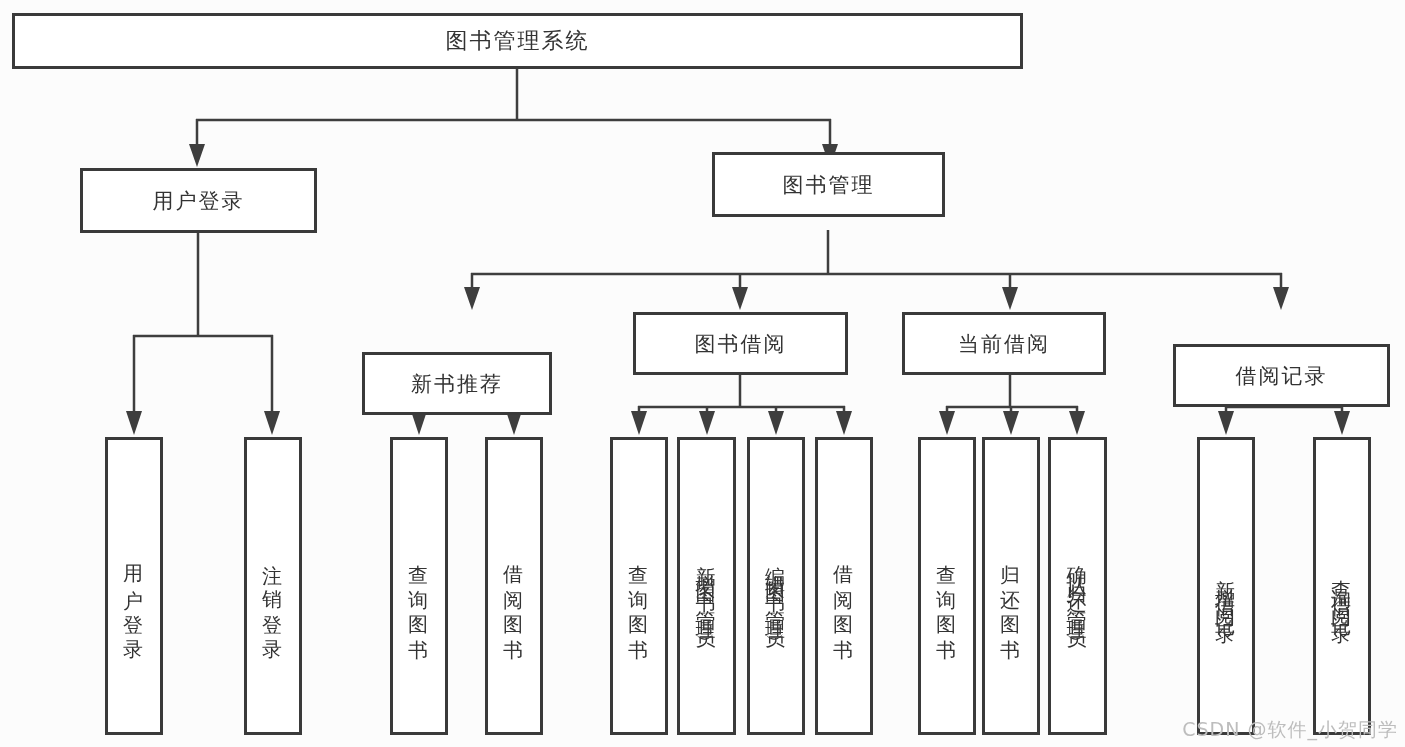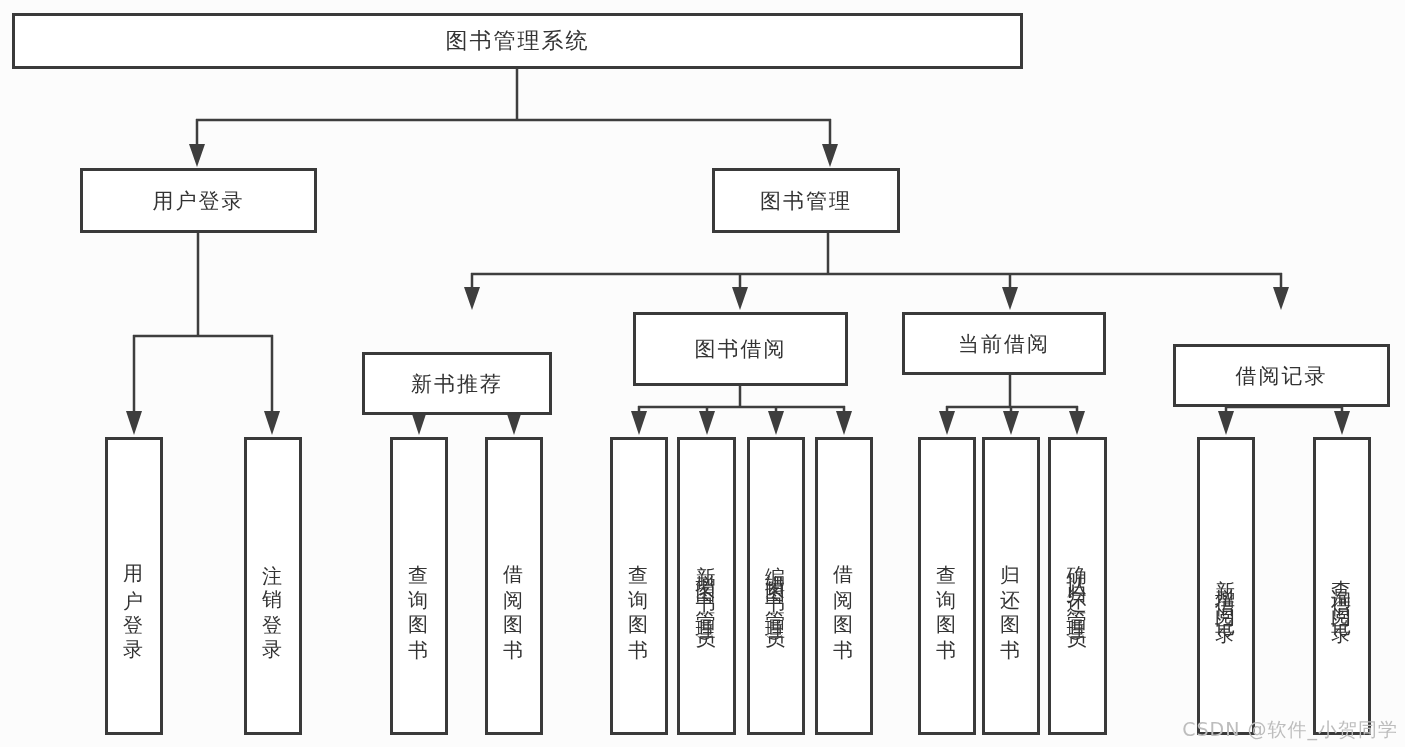--- a/index.html
+++ b/index.html
@@ -99,24 +99,24 @@
     <path d="M1225,407 H1343"></path>
     <path d="M1226,406 V413"></path>
       <polygon points="1218,411 1234,411 1226,435"></polygon>
     <path d="M1342,406 V413"></path>
       <polygon points="1334,411 1350,411 1342,435"></polygon>
   </svg>
 
   <div class="node h root" style="left:12px;top:13px;width:1011px;height:56px;">图书管理系统</div>
 
   <div class="node h" style="left:80px;top:168px;width:237px;height:65px;">用户登录</div>
-  <div class="node h" style="left:712px;top:168px;width:188px;height:65px;">图书管理</div>
+  <div class="node h" style="left:712px;top:152px;width:233px;height:65px;">图书管理</div>
 
   <div class="node h" style="left:362px;top:312px;width:190px;height:63px;margin-top:40px;">新书推荐</div>
-  <div class="node h" style="left:633px;top:312px;width:215px;height:74px;">图书借阅</div>
+  <div class="node h" style="left:633px;top:312px;width:215px;height:63px;">图书借阅</div>
   <div class="node h" style="left:902px;top:312px;width:204px;height:63px;">当前借阅</div>
   <div class="node h" style="left:1173px;top:312px;width:217px;height:63px;margin-top:32px;">借阅记录</div>
 
   <div class="node v" style="left: 105px; top: 437px; width: 58px; height: 298px; letter-spacing: 25px; padding-top: 25px;">用户登录</div>
   <div class="node v" style="left: 244px; top: 437px; width: 58px; height: 298px; letter-spacing: 25px; padding-top: 25px;">注销登录</div>
 
   <div class="node v" style="left: 390px; top: 437px; width: 58px; height: 298px; letter-spacing: 25px; padding-top: 25px;">查询图书</div>
   <div class="node v" style="left: 485px; top: 437px; width: 58px; height: 298px; letter-spacing: 25px; padding-top: 25px;">借阅图书</div>
 
   <div class="node v" style="left: 610px; top: 437px; width: 58px; height: 298px; letter-spacing: 25px; padding-top: 25px;">查询图书</div>

